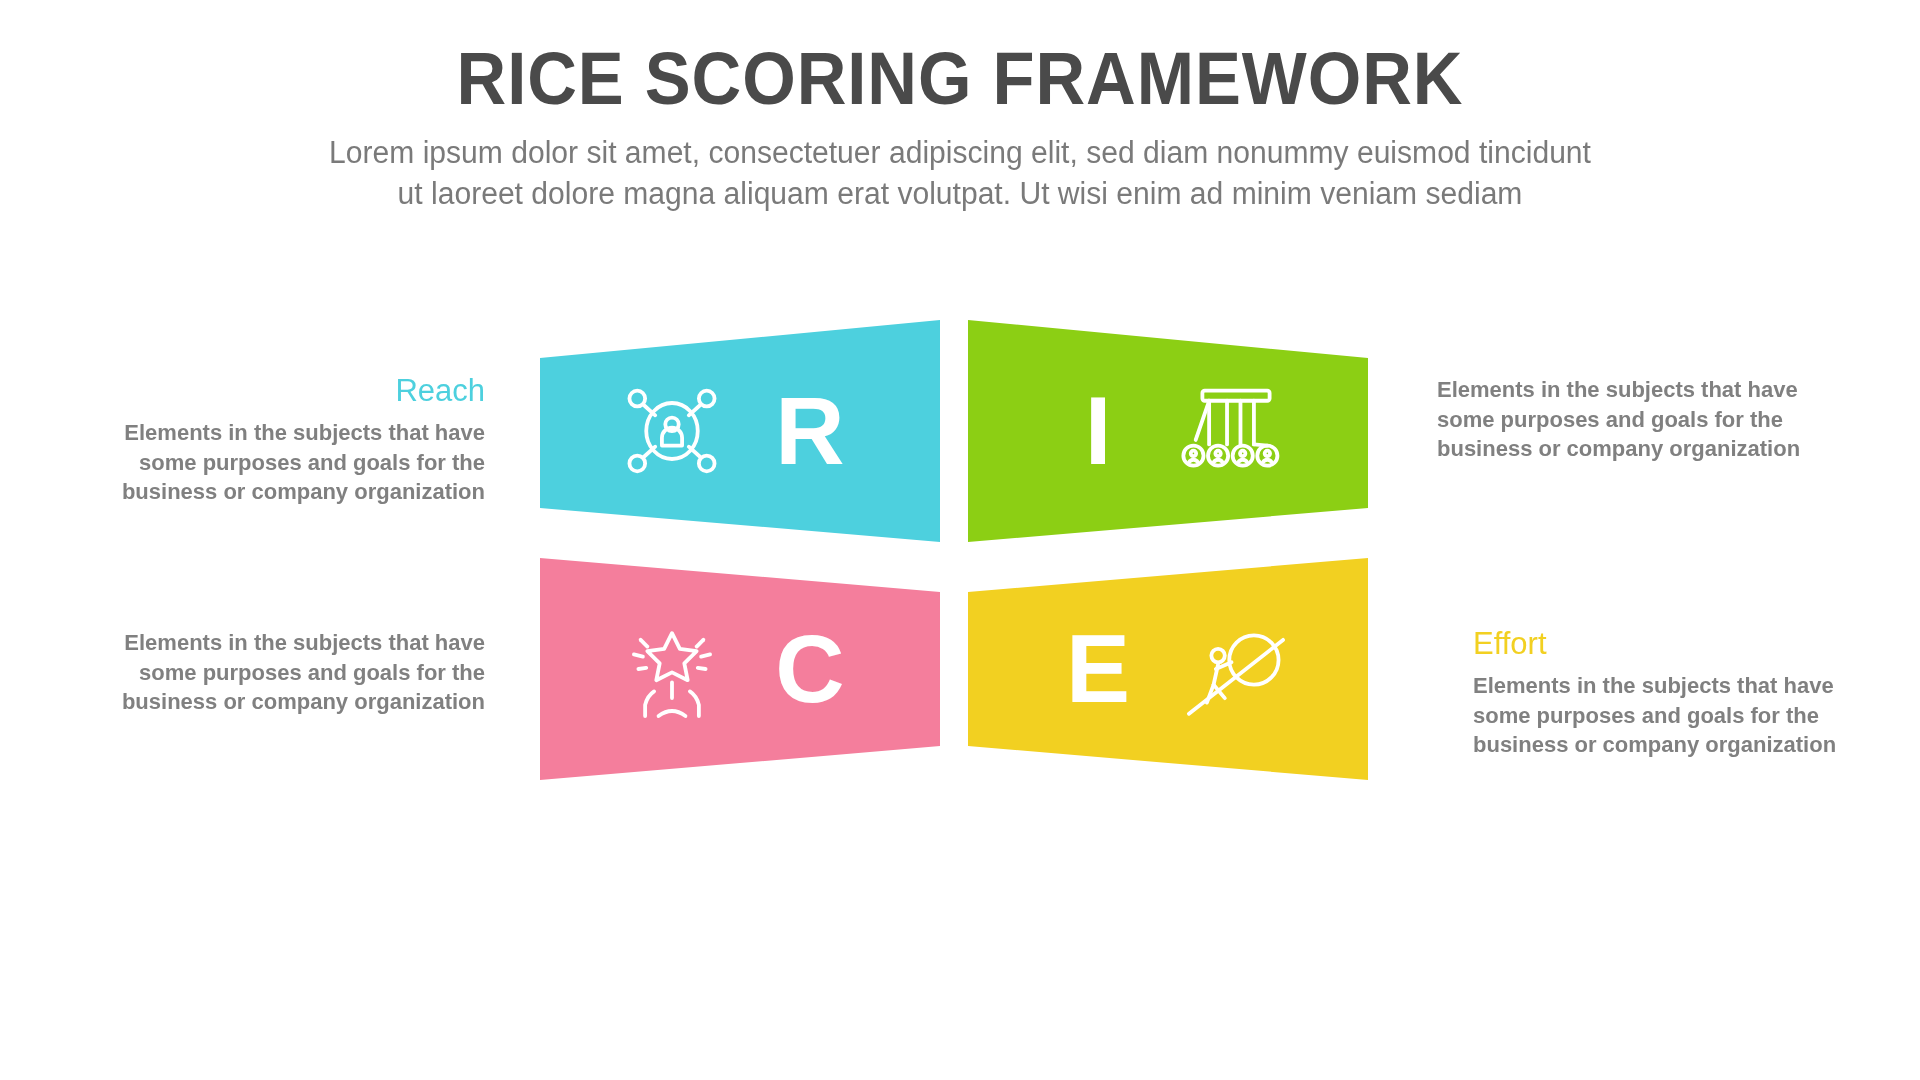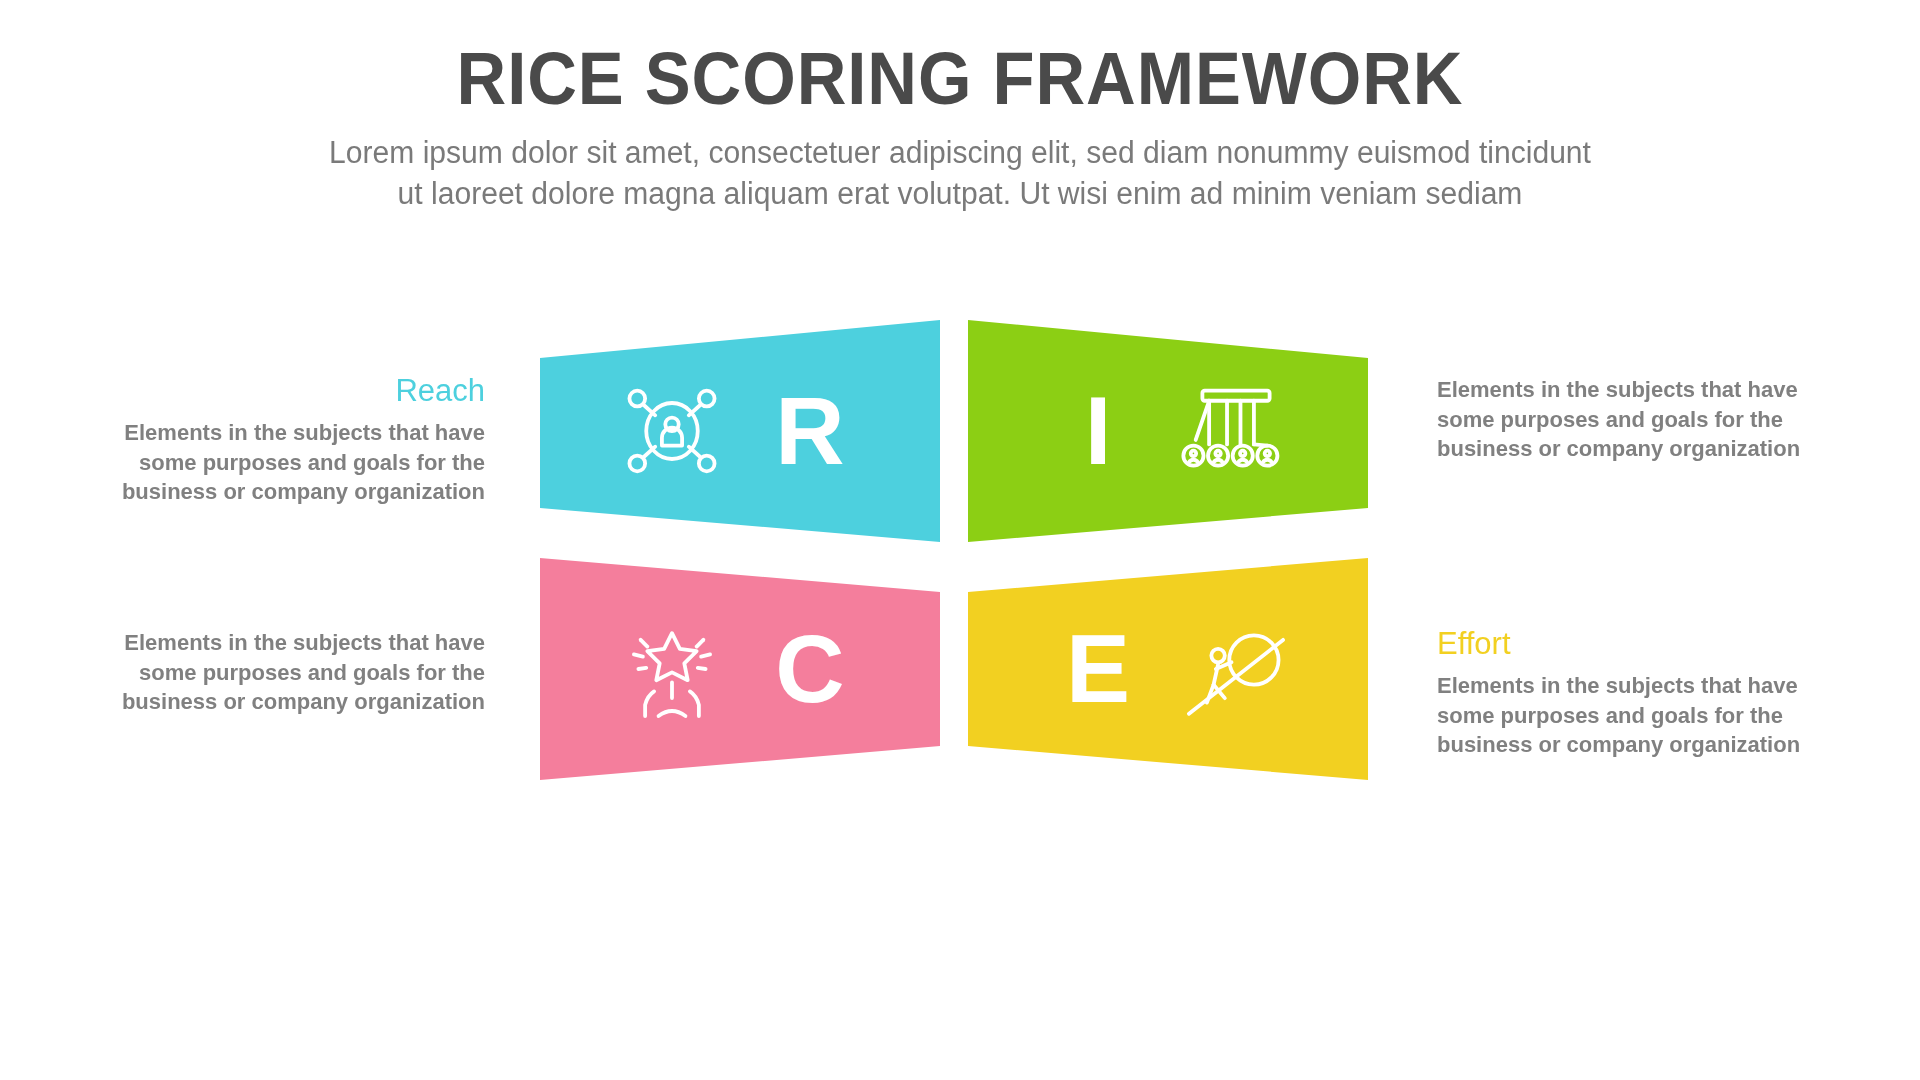--- a/index.html
+++ b/index.html
@@ -64,21 +64,21 @@
   .side-text {
     position: absolute;
     width: 400px;
   }
   .side-left  { text-align: right; }
   .side-right { text-align: left; }
 
   .side-left.top    { left: 85px;  top: 55px; }
   .side-left.bottom { left: 85px;  top: 308px; }
   .side-right.top    { left: 1437px; top: 55px; }
-  .side-right.bottom { left: 1437px; top: 308px; }
+  .side-right.bottom { left: 1473px; top: 308px; }
 
   .seg-title {
     font-size: 31px;
     font-weight: normal;
     margin: 0 0 12px 0;
     line-height: 1;
   }
   .seg-desc {
     font-size: 22px;
     line-height: 1.35;

